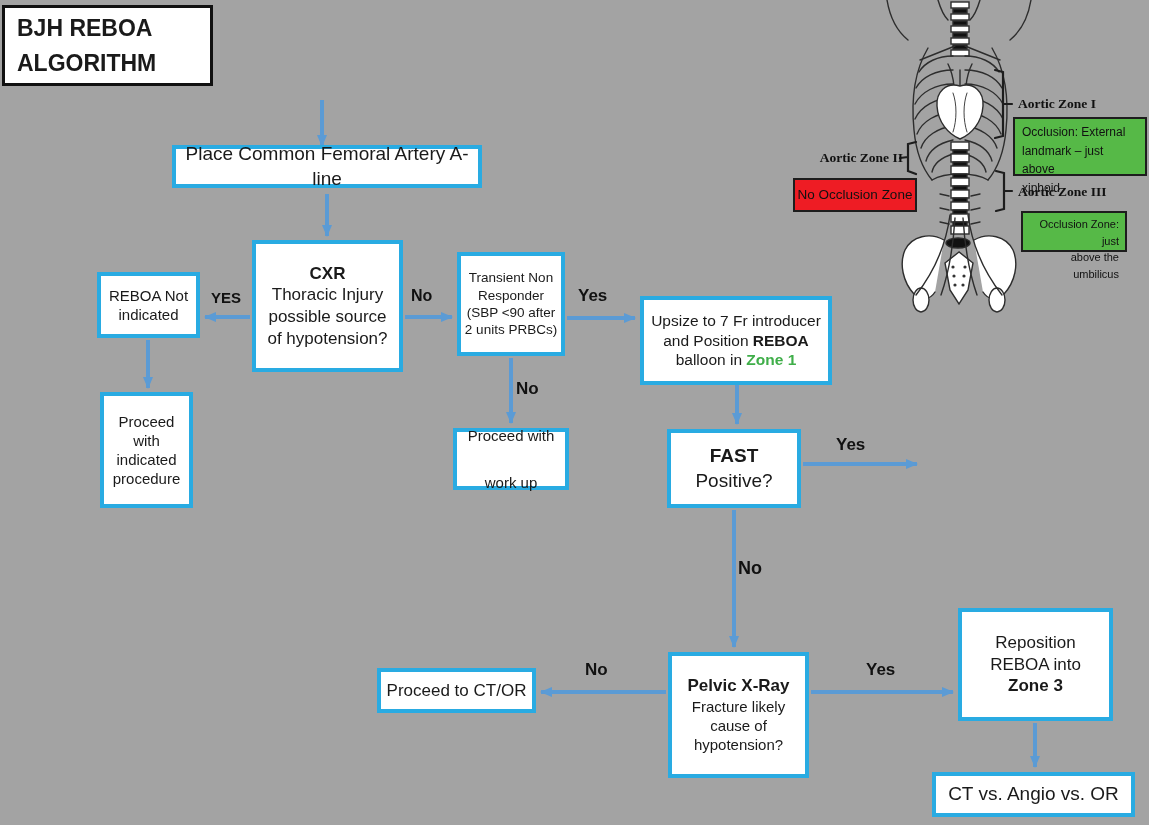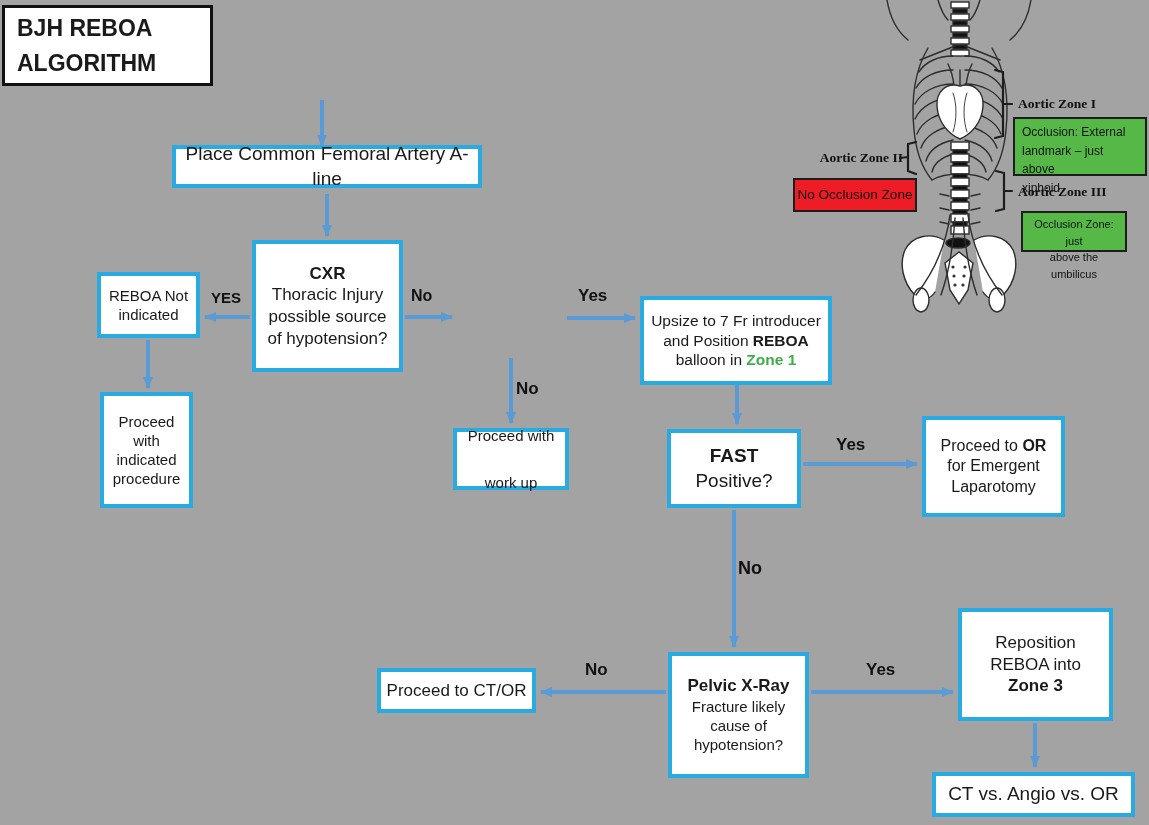--- a/index.html
+++ b/index.html
@@ -47,21 +47,21 @@
   .z1l{left:1018px;top:96px;}
   .z2l{left:818px;top:150px;width:85px;text-align:right;}
   .z3l{left:1018px;top:184px;}
   .note{position:absolute;z-index:3;box-sizing:border-box;border:2px solid #1d1d1d;
         color:#111;line-height:1.55;}
   .ngreen{background:#56B947;}
   .n1{left:1013px;top:117px;width:134px;height:59px;font-size:12px;padding:4px 7px;}
   .nred{left:793px;top:178px;width:124px;height:34px;background:#EE1C24;
         display:flex;align-items:center;justify-content:center;font-size:13.5px;}
   .n3{left:1021px;top:211px;width:106px;height:41px;font-size:11px;
-      padding:3px 6px;text-align:center;line-height:1.5;}
+      padding:3px 6px;text-align:right;line-height:1.5;}
 </style>
 </head>
 <body>
 
 <div class="canvas">
 
   <svg class="overlay" width="1149" height="825" viewBox="0 0 1149 825">
     <defs>
       <marker id="ah" markerUnits="userSpaceOnUse" markerWidth="14" markerHeight="12" refX="11" refY="5" orient="auto">
         <path d="M0,0 L12,5 L0,10 Z" fill="#5B9BD5"></path>
@@ -186,42 +186,43 @@
     <div>indicated</div>
   </div>
 
   <div class="fbox b-pind">
     <div>Proceed</div>
     <div>with</div>
     <div>indicated</div>
     <div>procedure</div>
   </div>
 
+  <div class="fbox b-trans">
+    <div>Transient Non</div>
+    <div>Responder</div>
+    <div>(SBP &lt;90 after</div>
+    <div>2 units PRBCs)</div>
+  </div>
 
   <div class="fbox b-wkup">
     <div>Proceed with</div>
     <div>work up</div>
   </div>
 
   <div class="fbox b-upsz">
     <div>Upsize to 7 Fr introducer</div>
     <div><span>and Position </span><b>REBOA</b></div>
     <div><span>balloon in </span><span class="zone-green">Zone 1</span></div>
   </div>
 
   <div class="fbox b-fast">
     <div style="font-weight:bold">FAST</div>
     <div>Positive?</div>
   </div>
 
-  <div class="fbox b-por">
-    <div><span>Proceed to </span><b>OR</b></div>
-    <div>for Emergent</div>
-    <div>Laparotomy</div>
-  </div>
 
   <div class="fbox b-pelv">
     <div class="big" style="font-weight:bold">Pelvic X-Ray</div>
     <div>Fracture likely</div>
     <div>cause of</div>
     <div>hypotension?</div>
   </div>
 
   <div class="fbox b-ctor">
     <div>Proceed to CT/OR</div>

